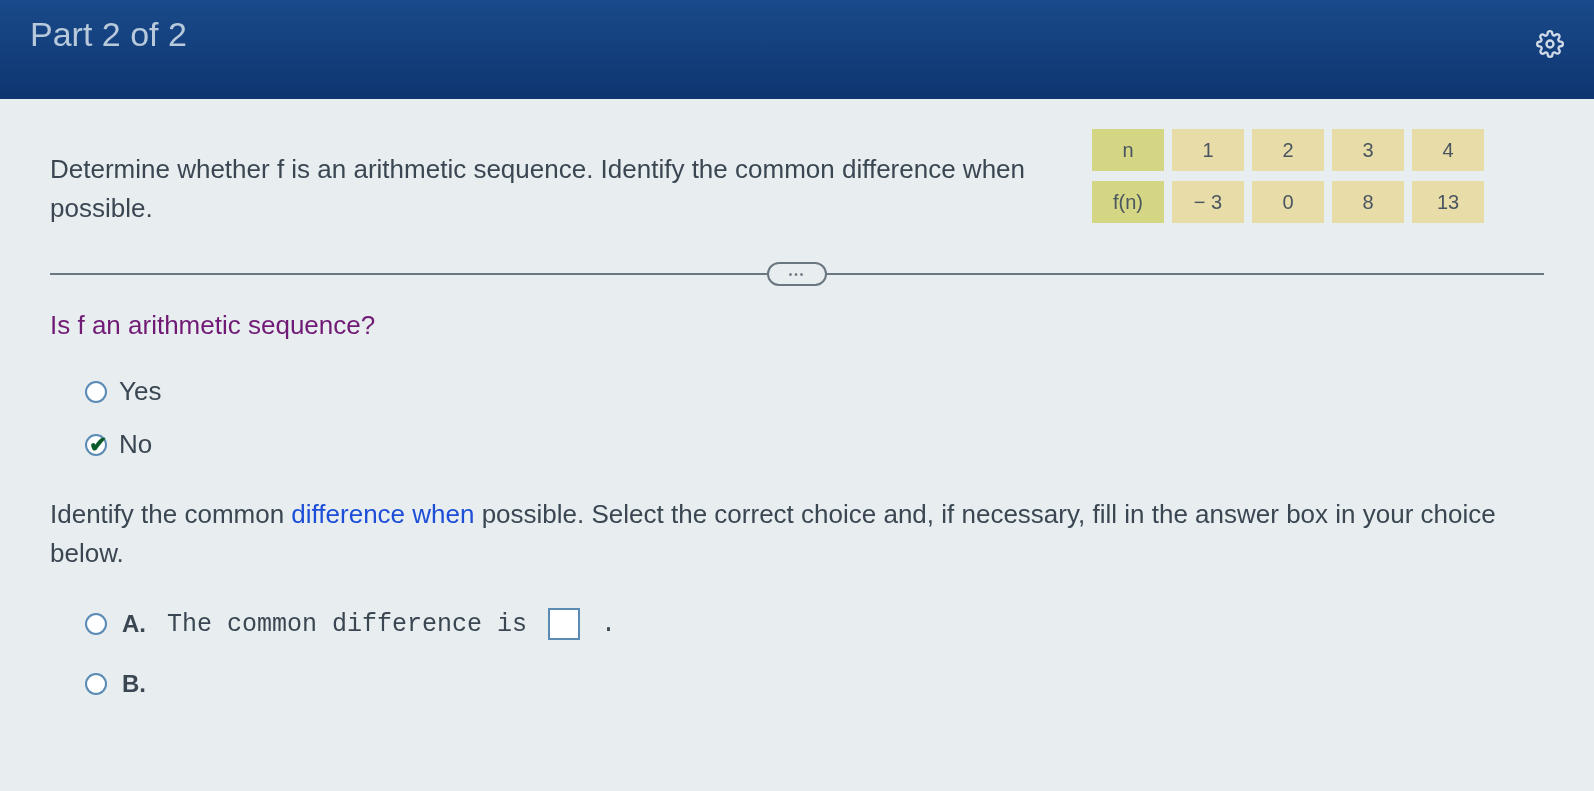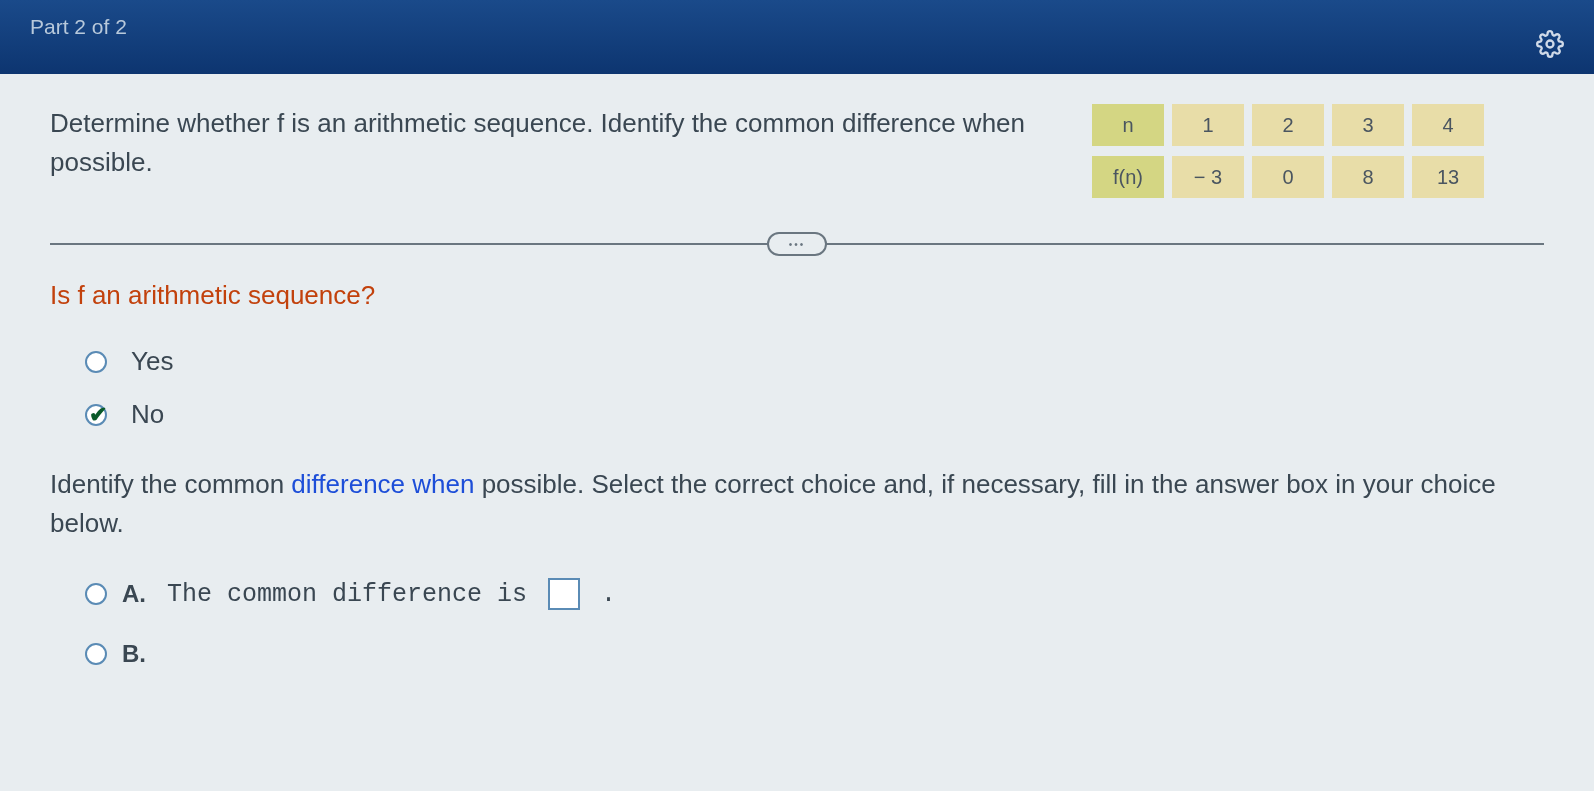--- a/index.html
+++ b/index.html
@@ -9,45 +9,46 @@
     }
     body {
       font-family: Arial, Helvetica, sans-serif;
       background: #e8edf0;
       width: 1594px;
       height: 791px;
       overflow: hidden;
     }
     .header-bar {
       background: linear-gradient(to bottom, #1a4a8a, #0d3570);
-      height: 74px;
+      height: 99px;
       display: flex;
       align-items: flex-start;
       justify-content: space-between;
       padding: 15px 30px 0 30px;
       color: #b8c9db;
-      font-size: 21px;
+      font-size: 34px;
     }
     .gear-icon {
       color: #d0dae8;
       font-size: 28px;
       margin-top: 15px;
       cursor: pointer;
     }
     .content-top {
       padding: 30px 50px 20px 50px;
       display: flex;
       justify-content: space-between;
       align-items: flex-start;
     }
     .question-text {
       color: #3a4752;
       font-size: 26px;
       line-height: 1.5;
       max-width: 1050px;
+      margin-top: 21px;
     }
     .data-table {
       display: flex;
       flex-direction: column;
       gap: 10px;
       margin-right: 60px;
     }
     .table-row {
       display: flex;
       gap: 8px;
@@ -90,32 +91,32 @@
       justify-content: center;
       color: #6a7680;
       font-size: 10px;
       letter-spacing: 2px;
       cursor: pointer;
     }
     .content-bottom {
       padding: 0 50px;
     }
     .sub-question {
-      color: #c2410c;
+      color: #701a75;
       font-size: 26px;
       margin-bottom: 35px;
     }
     .radio-group {
       margin-bottom: 35px;
       padding-left: 35px;
     }
     .radio-item {
       display: flex;
       align-items: center;
-      gap: 24px;
+      gap: 12px;
       margin-bottom: 22px;
       cursor: pointer;
     }
     .radio-circle {
       width: 22px;
       height: 22px;
       border: 2px solid #5a8bb5;
       border-radius: 50%;
       background: #fff;
       display: flex;

